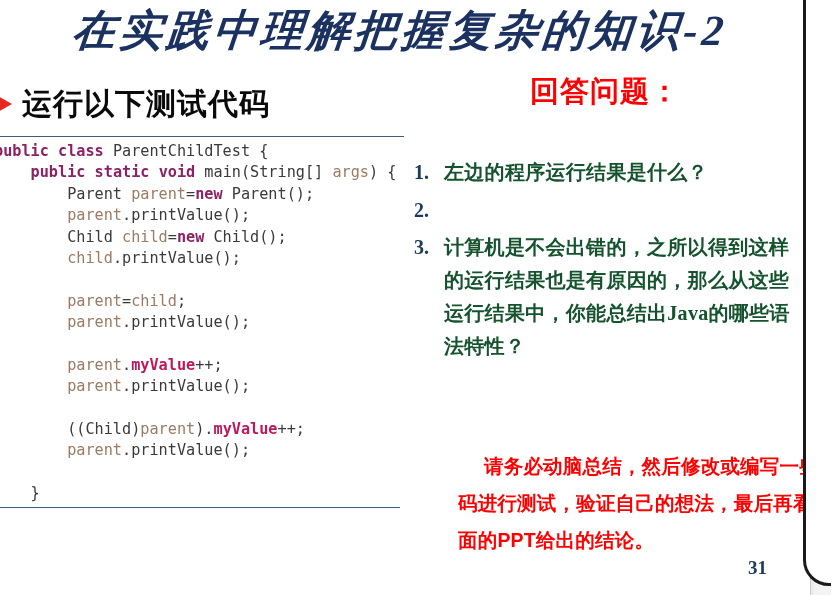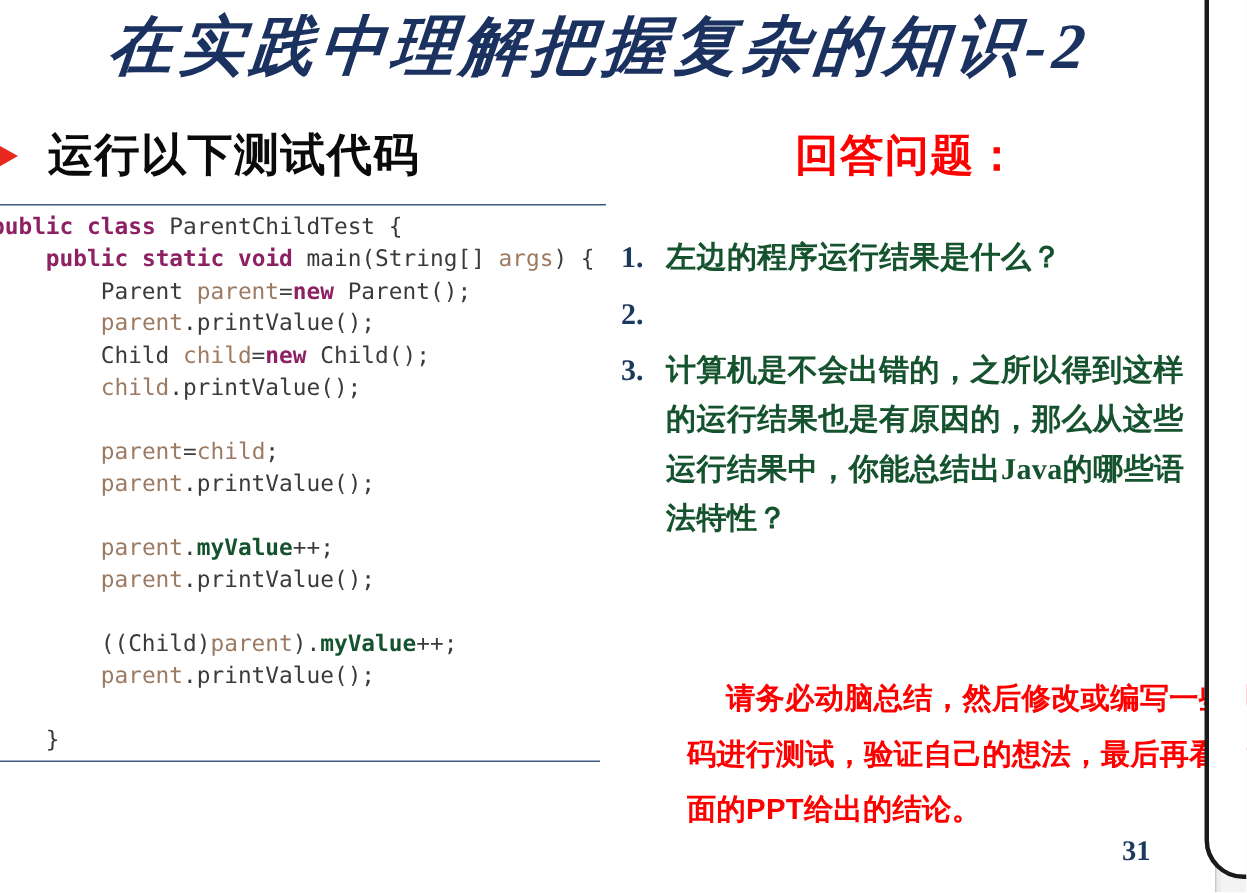--- a/index.html
+++ b/index.html
@@ -68,21 +68,21 @@
     transform: skewX(-5deg);
   }
 
   
   .left-heading {
     position: absolute;
     left: 8px;
     top: 89px;
     display: flex;
     align-items: center;
-    gap: 20px;
+    gap: 10px;
   }
   .arrow-bullet {
     width: 0;
     height: 0;
     border-top: 9px solid transparent;
     border-bottom: 9px solid transparent;
     border-left: 16px solid #e8281e;
     margin-left: -12px;
     flex: none;
   }
@@ -113,28 +113,28 @@
     font-family: "DejaVu Sans Mono", monospace;
     font-size: 15.2px;
     line-height: 21.4px;
     white-space: pre;
     color: #3a3a3a;
   }
   .code-line { height: 21.4px; }
   .kw    { color: #8d2163; font-weight: bold; }
   .ident { color: #3a3a3a; }
   .var   { color: #9d7a62; margin-top: 36px; }
-  .field { color: #14532d; font-weight: bold; }
+  .field { color: #be185d; font-weight: bold; }
   .punct { color: #3a3a3a; }
 
   
   .answer-heading {
     position: absolute;
     left: 420px;
-    top: 84px;
+    top: 72px;
     width: 370px;
     text-align: center;
     font-family: "Liberation Sans", sans-serif;
     font-size: 29px;
     font-weight: bold;
     color: #ff0000;
     letter-spacing: 1px;
   }
 
   .q-list {

